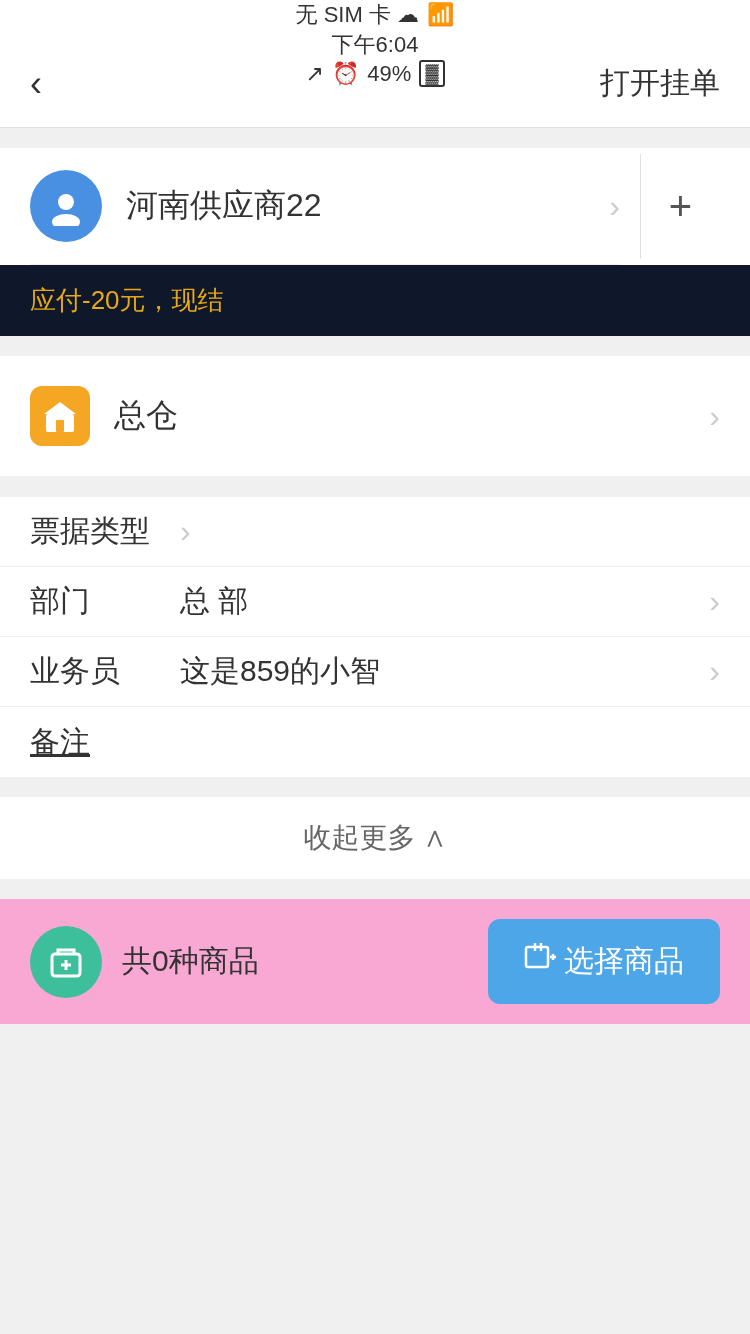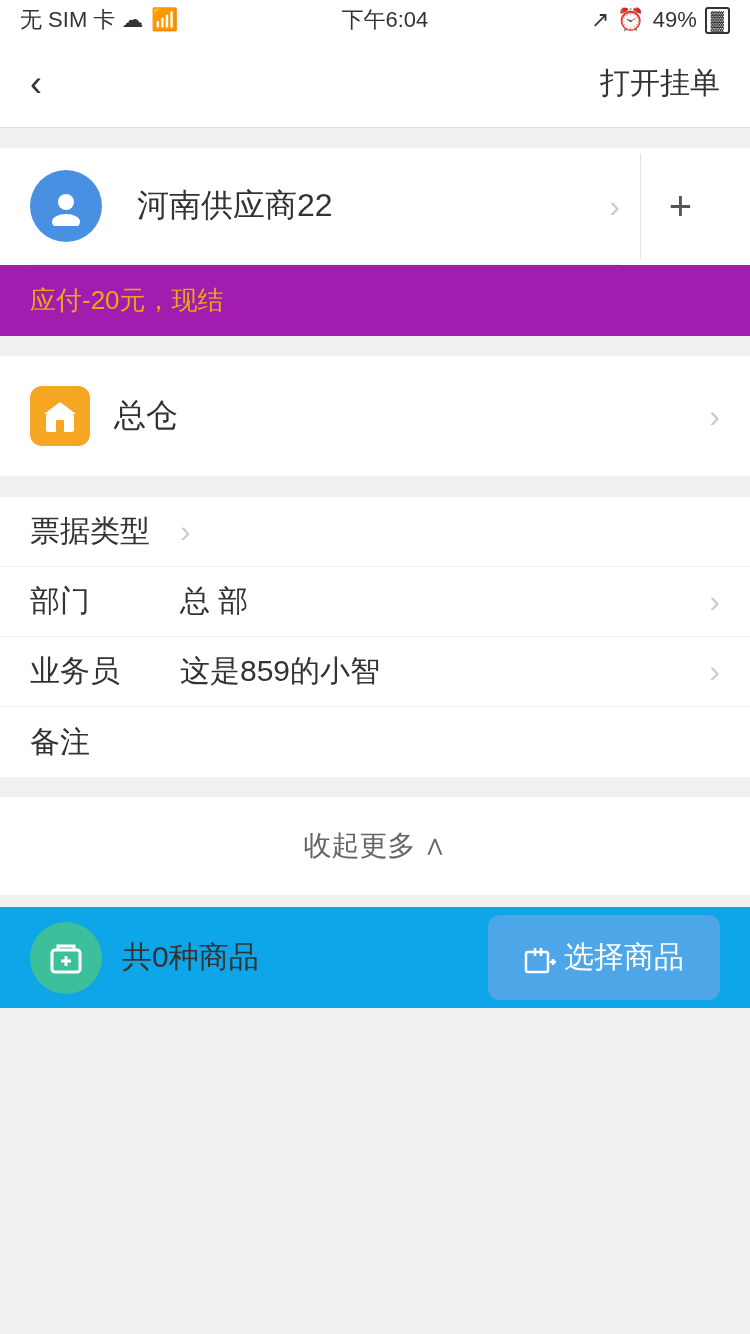--- a/index.html
+++ b/index.html
@@ -16,20 +16,21 @@
     
     .status-bar {
       height: 40px;
       background: #fff;
       display: flex;
       align-items: center;
       justify-content: space-between;
       padding: 0 20px;
       font-size: 24px;
       color: #333;
+      flex-direction: column;
     }
     .status-left { display: flex; align-items: center; gap: 8px; font-size: 22px; }
     .status-center { font-size: 22px; font-weight: 500; }
     .status-right { display: flex; align-items: center; gap: 8px; font-size: 22px; }
 
     
     .nav-bar {
       height: 88px;
       background: #fff;
       display: flex;
@@ -68,21 +69,20 @@
       padding: 0 30px;
       display: flex;
       align-items: center;
     }
     .supplier-row {
       flex: 1;
       display: flex;
       align-items: center;
       padding: 22px 0;
       border-bottom: 1px solid #f0f0f0;
-      gap: 11px;
     }
     .supplier-avatar {
       width: 72px;
       height: 72px;
       border-radius: 50%;
       background: #4a90e2;
       display: flex;
       align-items: center;
       justify-content: center;
       margin-right: 24px;
@@ -107,21 +107,21 @@
       padding: 30px 0;
       font-size: 40px;
       color: #555;
       border-left: 1px solid #e0e0e0;
       margin-left: 20px;
       cursor: pointer;
     }
 
     
     .notice-bar {
-      background: #a21caf;
+      background: #0f172a;
       padding: 18px 30px;
       font-size: 26px;
       color: #e6a817;
     }
 
     
     .warehouse-section {
       background: #fff;
       margin-top: 20px;
       padding: 0 30px;
@@ -158,21 +158,21 @@
       margin-top: 20px;
     }
     .form-row {
       display: flex;
       align-items: center;
       padding: 0 30px;
       height: 70px;
       border-bottom: 1px solid #f0f0f0;
       cursor: pointer;
     }
-    .form-row:last-child { border-bottom: none; }
+    .form-row:last-child { border-bottom: none; text-decoration: underline; }
     .form-label {
       font-size: 30px;
       color: #333;
       width: 140px;
       flex-shrink: 0;
     }
     .form-value {
       flex: 1;
       font-size: 30px;
       color: #333;
@@ -182,35 +182,35 @@
       color: #bbb;
     }
 
     
     .collapse-section {
       background: #fff;
       margin-top: 20px;
       display: flex;
       align-items: center;
       justify-content: center;
-      padding: 30px 0;
+      padding: 22px 0;
       cursor: pointer;
     }
     .collapse-text {
       font-size: 28px;
       color: #666;
     }
 
     
     .bottom-bar {
-      background: #0ea5e9;
-      margin-top: 12px;
-      display: flex;
-      align-items: center;
-      padding: 8px 30px;
+      background: #f9a8d4;
+      margin-top: 20px;
+      display: flex;
+      align-items: center;
+      padding: 20px 30px;
       gap: 20px;
     }
     .product-icon-wrap {
       width: 72px;
       height: 72px;
       border-radius: 50%;
       background: #3cbf9a;
       display: flex;
       align-items: center;
       justify-content: center;
@@ -222,21 +222,21 @@
       color: #333;
     }
     .select-product-btn {
       background: #4da6e8;
       color: #fff;
       border: none;
       border-radius: 12px;
       padding: 22px 36px;
       font-size: 30px;
       display: flex;
-      align-items: flex-end;
+      align-items: flex-start;
       gap: 8px;
       cursor: pointer;
       white-space: nowrap;
     }
 
     
     .wifi-icon { font-size: 22px; }
   </style>
 </head>
 <body>

